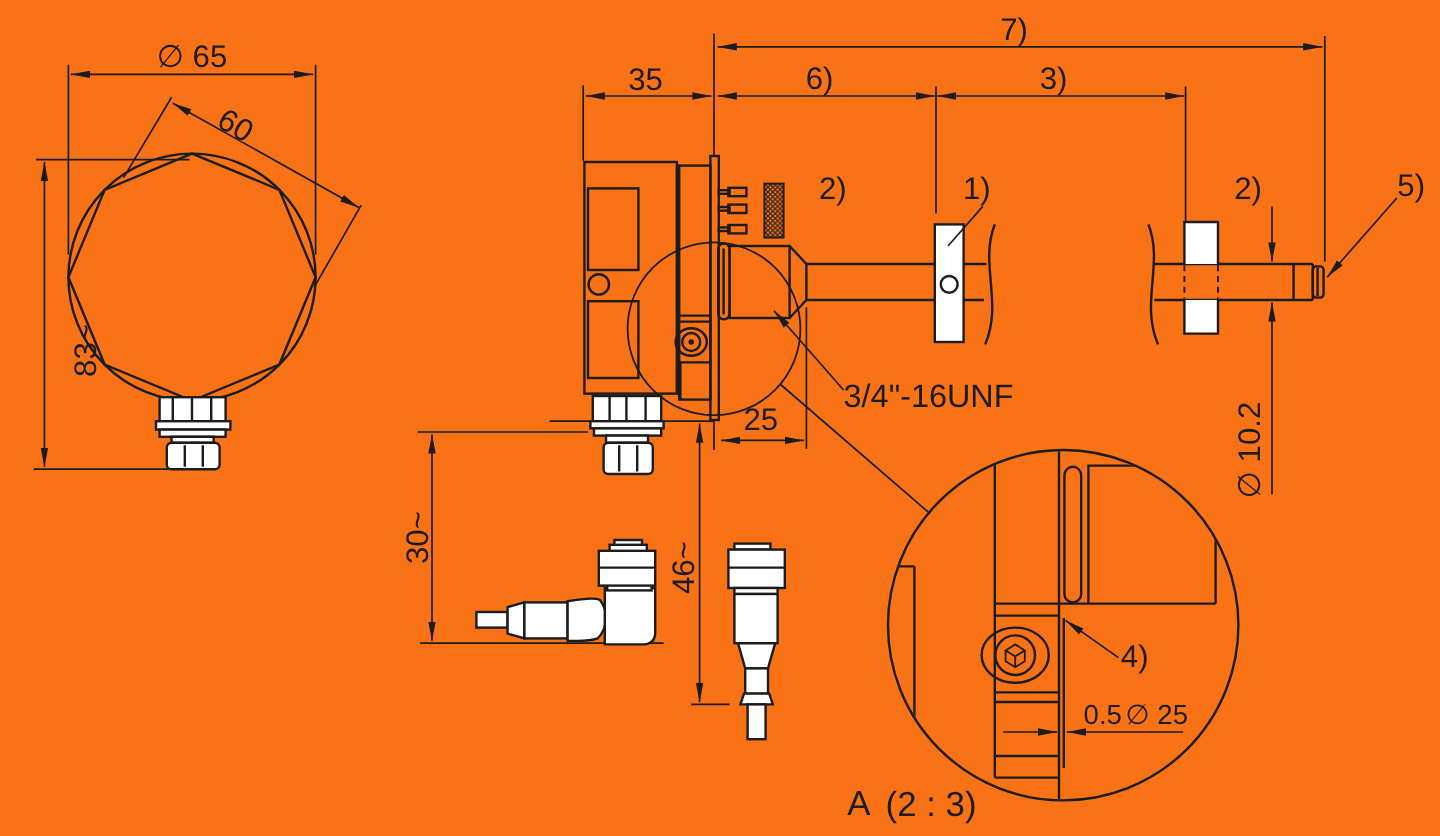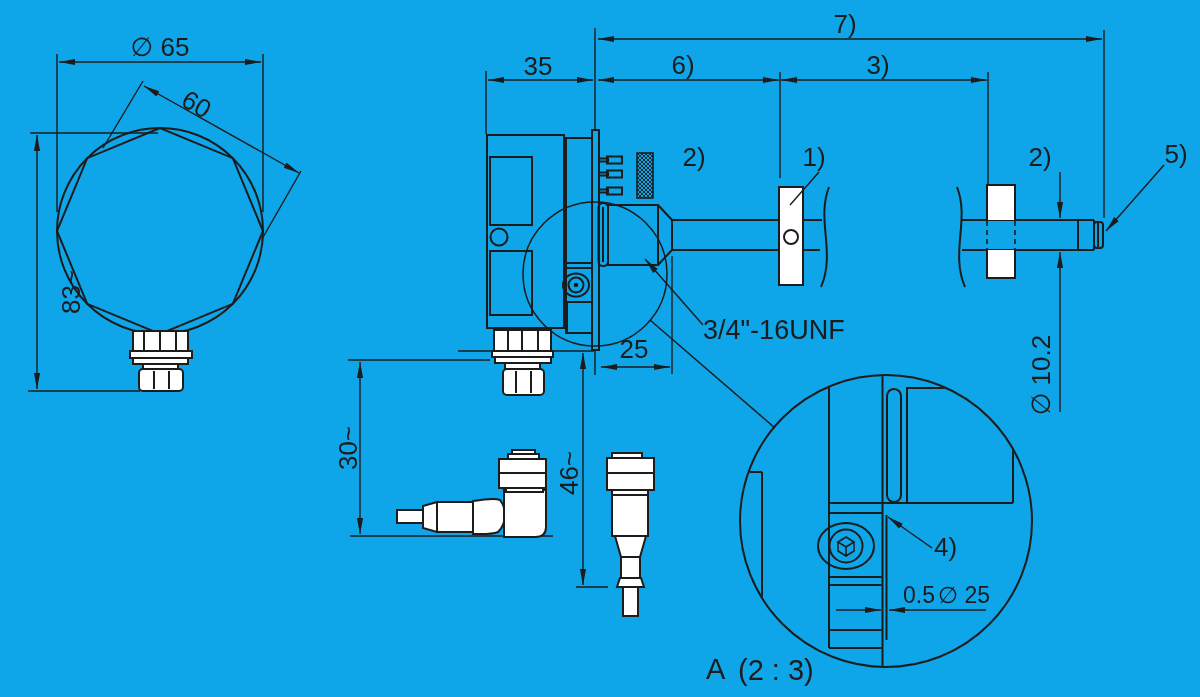--- a/index.html
+++ b/index.html
@@ -1,16 +1,16 @@
 <!DOCTYPE html>
 <html><head>
 <meta charset="utf-8">
 <style>
   html,body{margin:0;padding:0;background:#ffffff;}
-  .stage{width:1200px;height:697px;background:#0ea5e9;position:relative;overflow:hidden;}
+  .stage{width:1200px;height:697px;background:#f97316;position:relative;overflow:hidden;}
   svg{display:block;}
   .ol{fill:none;stroke:#1c1c1c;stroke-width:2;stroke-linejoin:miter;}
   .olw{fill:#ffffff;stroke:#1c1c1c;stroke-width:2;stroke-linejoin:miter;}
   .thin{fill:none;stroke:#1c1c1c;stroke-width:1.4;}
   .thin2{fill:none;stroke:#1c1c1c;stroke-width:1.5;}
   .dash{fill:none;stroke:#1c1c1c;stroke-width:1.6;stroke-dasharray:5 4;}
   .txt{font-family:"Liberation Sans","DejaVu Sans",sans-serif;font-size:26px;fill:#1c1c1c;}
   .txtm{text-anchor:middle;}
   .txts{font-family:"Liberation Sans","DejaVu Sans",sans-serif;font-size:23px;fill:#1c1c1c;}
   .txtt{font-family:"Liberation Sans","DejaVu Sans",sans-serif;font-size:27px;fill:#1c1c1c;}

